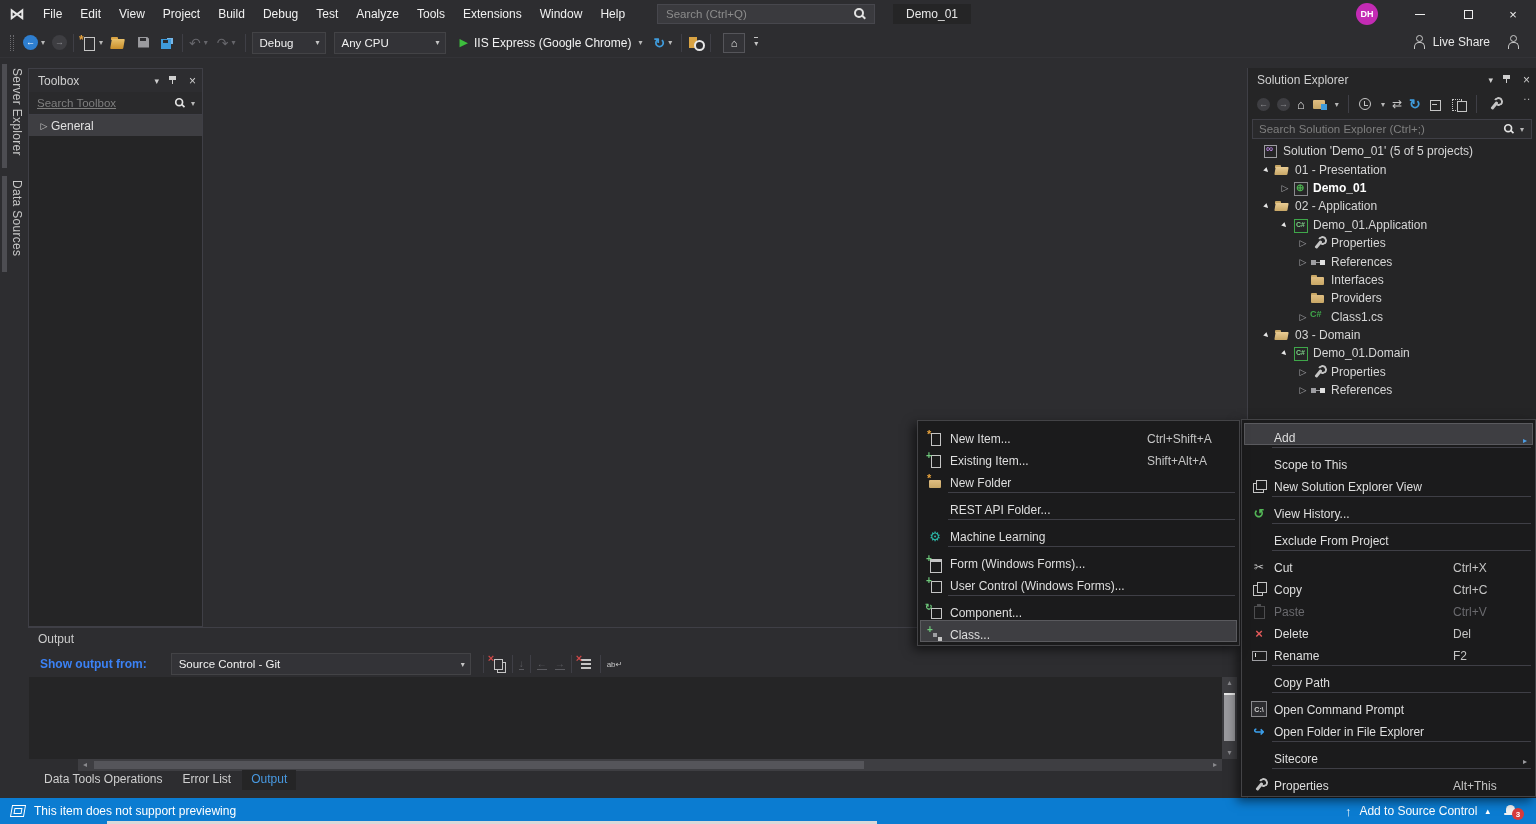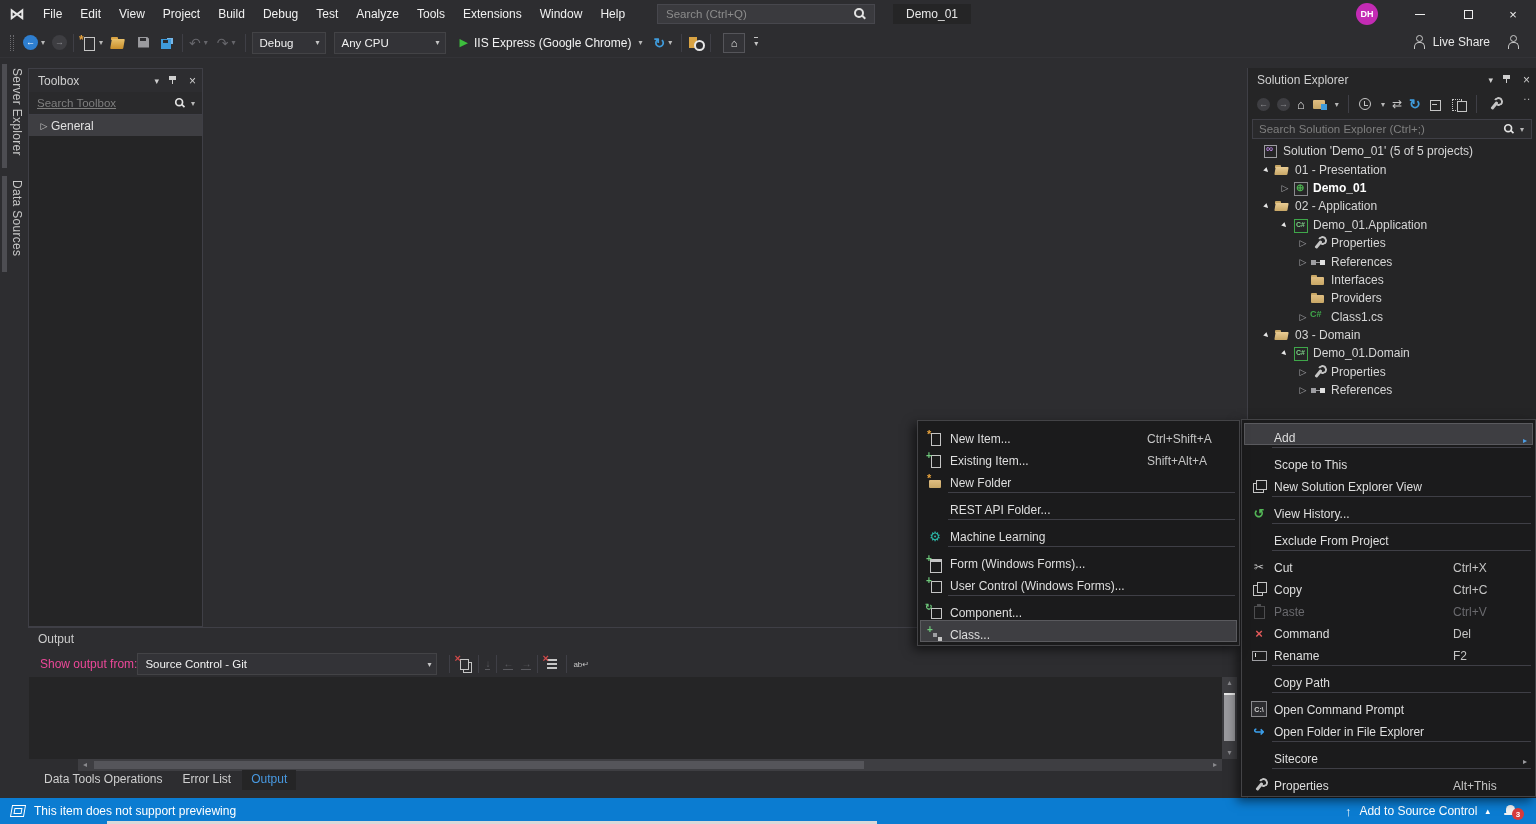--- a/index.html
+++ b/index.html
@@ -142,21 +142,21 @@
   .ptitle .gi, .ptitle .ii { margin-left:7px; color:#CFCFCF; font-size:9px; }
   .searchrow { height:23px; background:#2A2A2C; border-bottom:1px solid #3F3F46; display:flex; align-items:center; padding:0 4px 0 8px; color:#7F7F7F; font-size:11.5px; }
   .searchrow .ph { flex:1;text-decoration:underline; }
   #tbx-general { height:21px; background:#3E3E42; display:flex; align-items:center; color:#E0E0E0; }
   #tbx-general .exp { width:14px; margin-left:8px; font-size:9px; color:#C8C8C8; text-align:center; }
 
   
   #output { position:absolute; left:28px; top:627px; width:1212px; height:143px; background:#2D2D30; border-top:1px solid #3F3F46; }
   #out-title { position:absolute; left:10px; top:4px; color:#CCCCCC; }
   #out-toolbar { position:absolute; left:12px; top:24px; height:24px; display:flex; align-items:center; }
-  .olabel { color:#ec4899; margin-right:0; }
+  .olabel { color:#3b82f6; margin-right:24px;font-weight:bold; }
   #out-content { position:absolute; left:1px; top:49px; width:1193px; height:82px; background:#252526; }
   #out-vscroll { position:absolute; left:1194px; top:49px; width:15px; height:82px; background:#3E3E42; }
   #out-vscroll .arr { position:absolute; left:0; width:15px; height:12px; color:#8A8A8E; font-size:8px; text-align:center; line-height:12px; }
   #out-vscroll .thumb { position:absolute; left:2px; top:16px; width:11px; height:48px; background:#9A9A9E; border-top:2px solid #E8E8E8; }
   #out-hscroll { position:absolute; left:50px; top:131px; width:1144px; height:12px; background:#3E3E42; }
   #out-hscroll .arr { position:absolute; top:0; width:14px; height:12px; color:#8A8A8E; font-size:8px; text-align:center; line-height:12px; }
   #out-hscroll .thumb { position:absolute; left:16px; top:2px; width:770px; height:8px; background:#55555A; }
 
   #output-tabs { position:absolute; left:28px; top:770px; height:23px; display:flex; align-items:flex-start; padding-left:7px; gap:2px; }
   .otab { padding:2px 9px 4px; color:#CFCFCF; }
@@ -511,21 +511,21 @@
       <span class="mi-arrow"></span>
     </div>
     <div class="menu-item disabled">
       <span class="mi-icon icx-paste"></span>
       <span class="mi-label">Paste</span>
       <span class="mi-shortcut" style="width: 64px;">Ctrl+V</span>
       <span class="mi-arrow"></span>
     </div>
     <div class="menu-item">
       <span class="mi-icon icx-delete">×</span>
-      <span class="mi-label">Command</span>
+      <span class="mi-label">Delete</span>
       <span class="mi-shortcut" style="width: 64px;">Del</span>
       <span class="mi-arrow"></span>
     </div>
     <div class="menu-item">
       <span class="mi-icon icx-rename"></span>
       <span class="mi-label">Rename</span>
       <span class="mi-shortcut" style="width: 64px;">F2</span>
       <span class="mi-arrow"></span>
     </div>
     <div class="menu-sep"></div>

